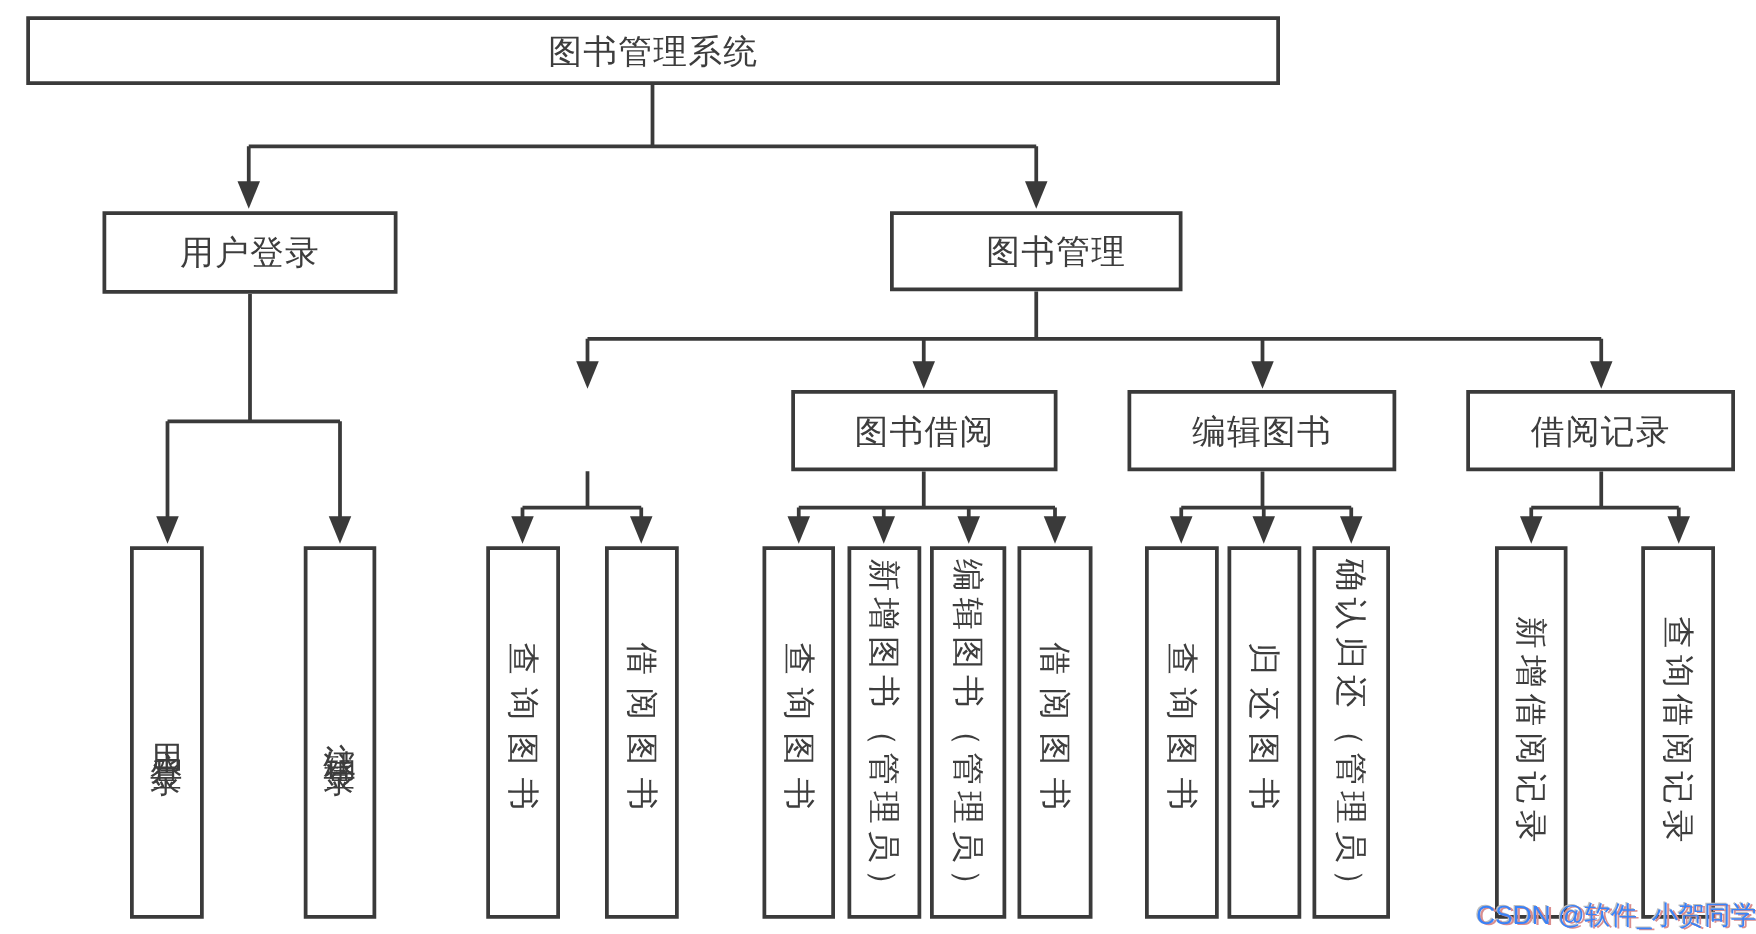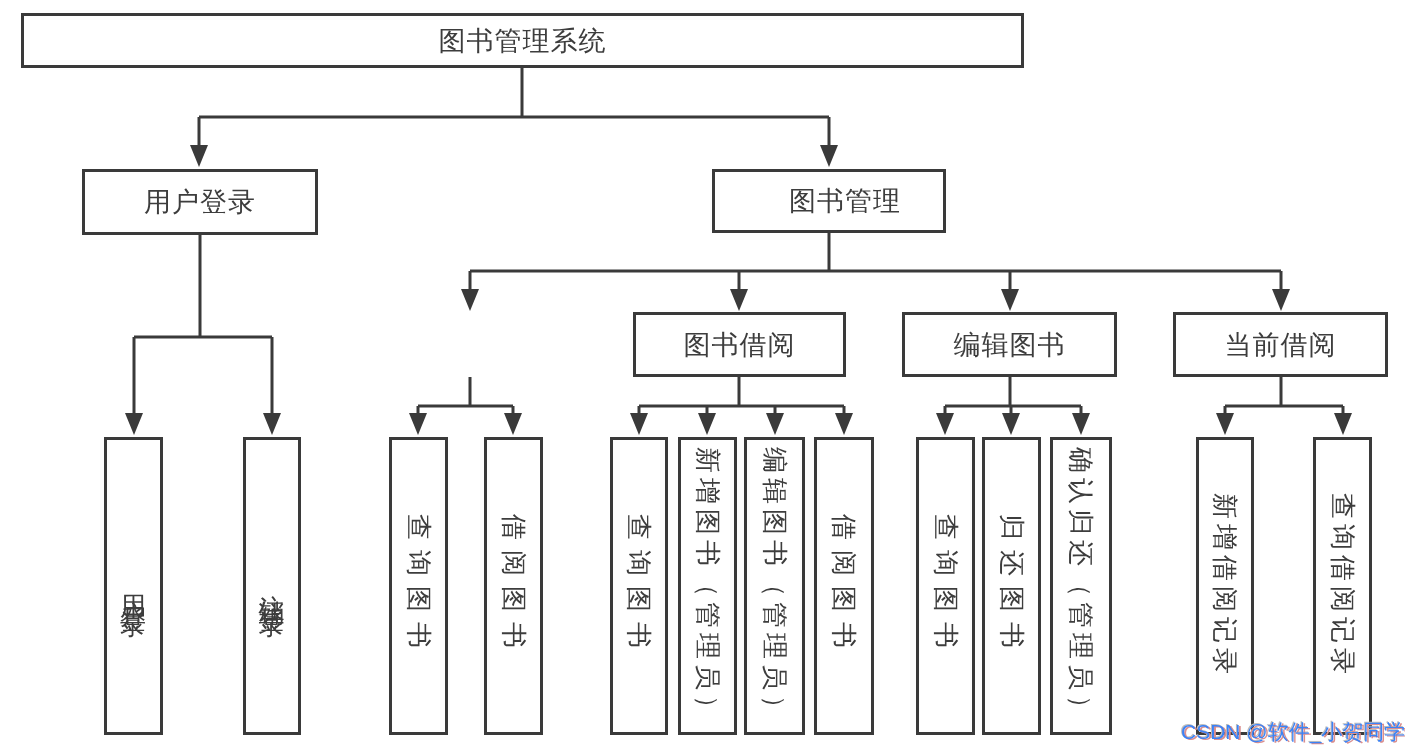--- a/index.html
+++ b/index.html
@@ -110,21 +110,21 @@
     <span class="hlabel">图书管理</span>
   </div>
 
   <div class="box" style="left:633px; top:312px; width:213px; height:65px;text-align:right;">
     <span class="hlabel">图书借阅</span>
   </div>
   <div class="box" style="left:902px; top:312px; width:215px; height:65px;">
     <span class="hlabel">编辑图书</span>
   </div>
   <div class="box" style="left:1173px; top:312px; width:215px; height:65px;">
-    <span class="hlabel">当前借阅</span>
+    <span class="hlabel">借阅记录</span>
   </div>
 
   <div class="box" style="left:104px; top:437px; width:59px; height:298px;">
     <span class="vt up">用户登录</span>
   </div>
   <div class="box" style="left:243px; top:437px; width:58px; height:298px;">
     <span class="vt up">注销登录</span>
   </div>
 
   <div class="box" style="left:389px; top:437px; width:59px; height:298px;">

